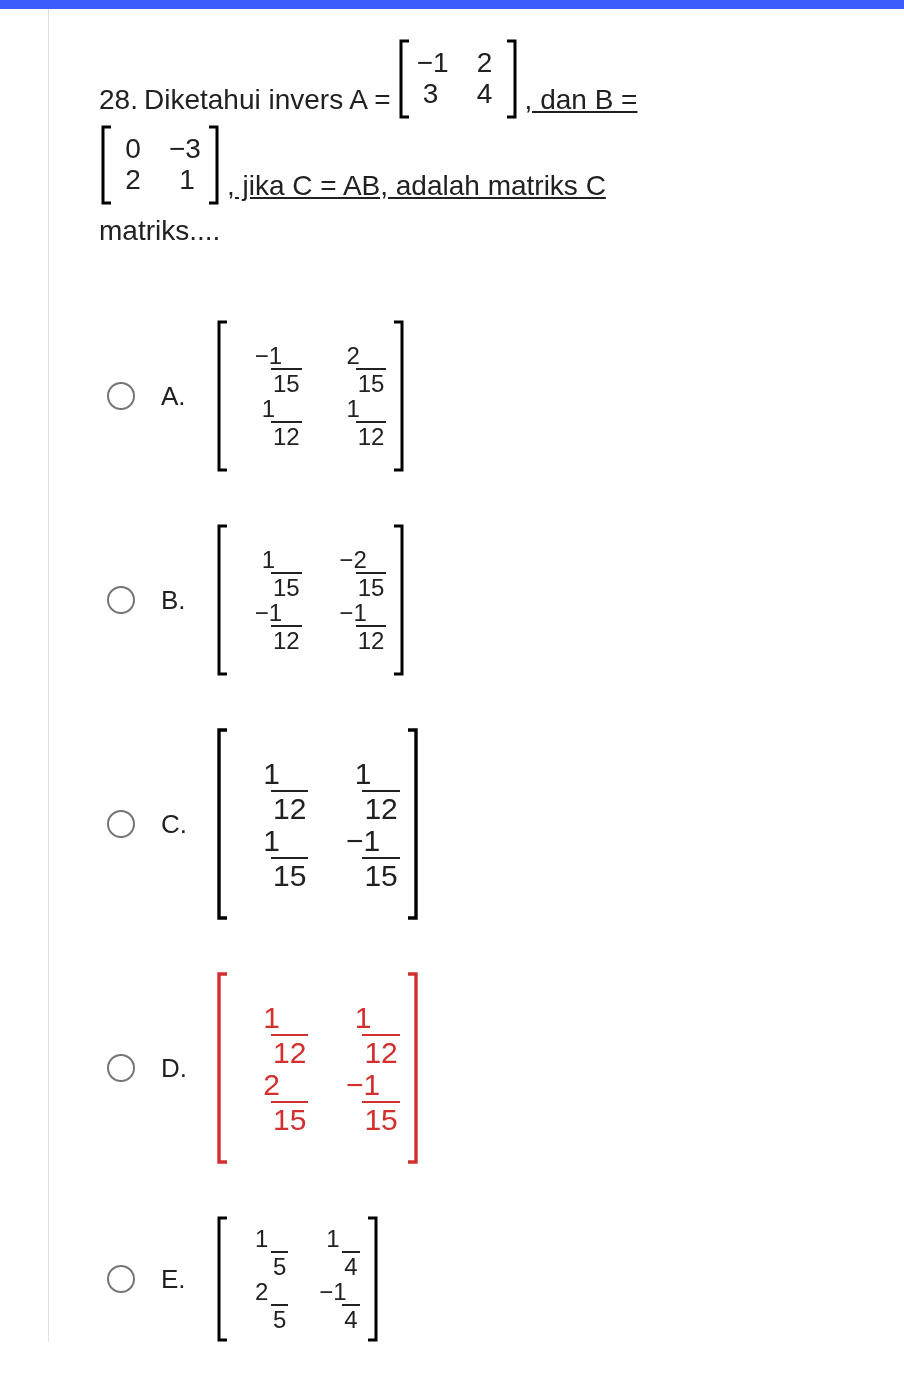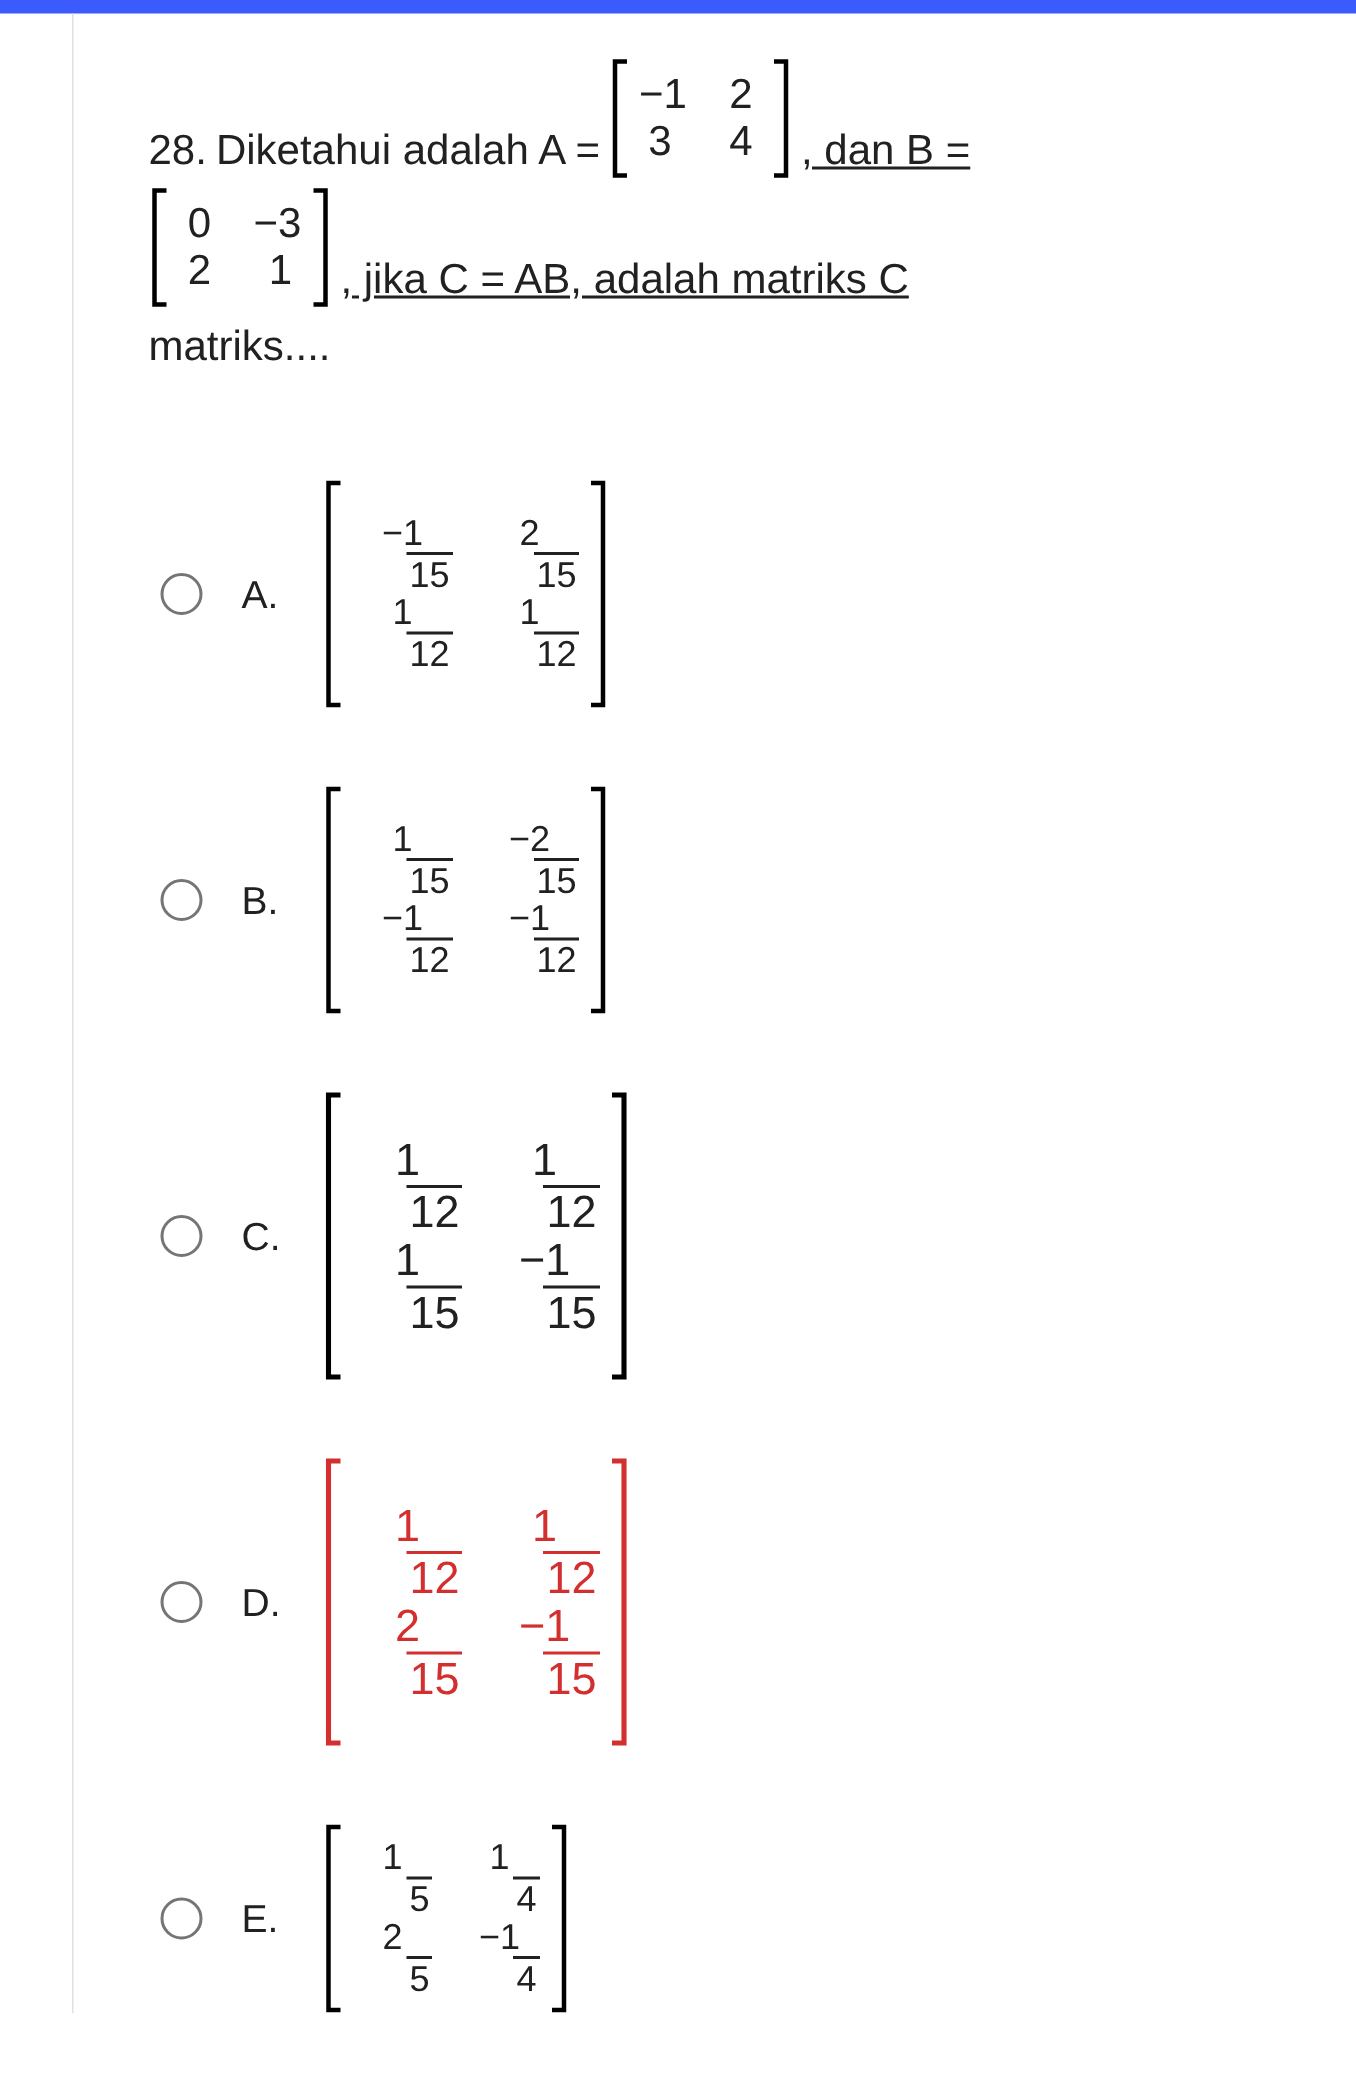--- a/index.html
+++ b/index.html
@@ -103,21 +103,21 @@
 </head>
 <body>
 
 <div class="topbar"></div>
 
 <div class="page">
 
   <div class="question">
     <div class="inline-row">
       <span>28.</span>
-      <span>Diketahui adalah A =</span>
+      <span>Diketahui invers A =</span>
       <span class="matrix" id="matrixA">
           <span class="bracket">
             <svg width="14" height="80" viewBox="0 0 14 80">
               <path d="M12,2 L4,2 L4,78 L12,78" fill="none" stroke="#000" stroke-width="3"></path>
             </svg>
           </span>
           <span class="mrows">
             <span class="mrow">
               <span class="mcell">−1</span>
               <span class="mcell">2</span>

